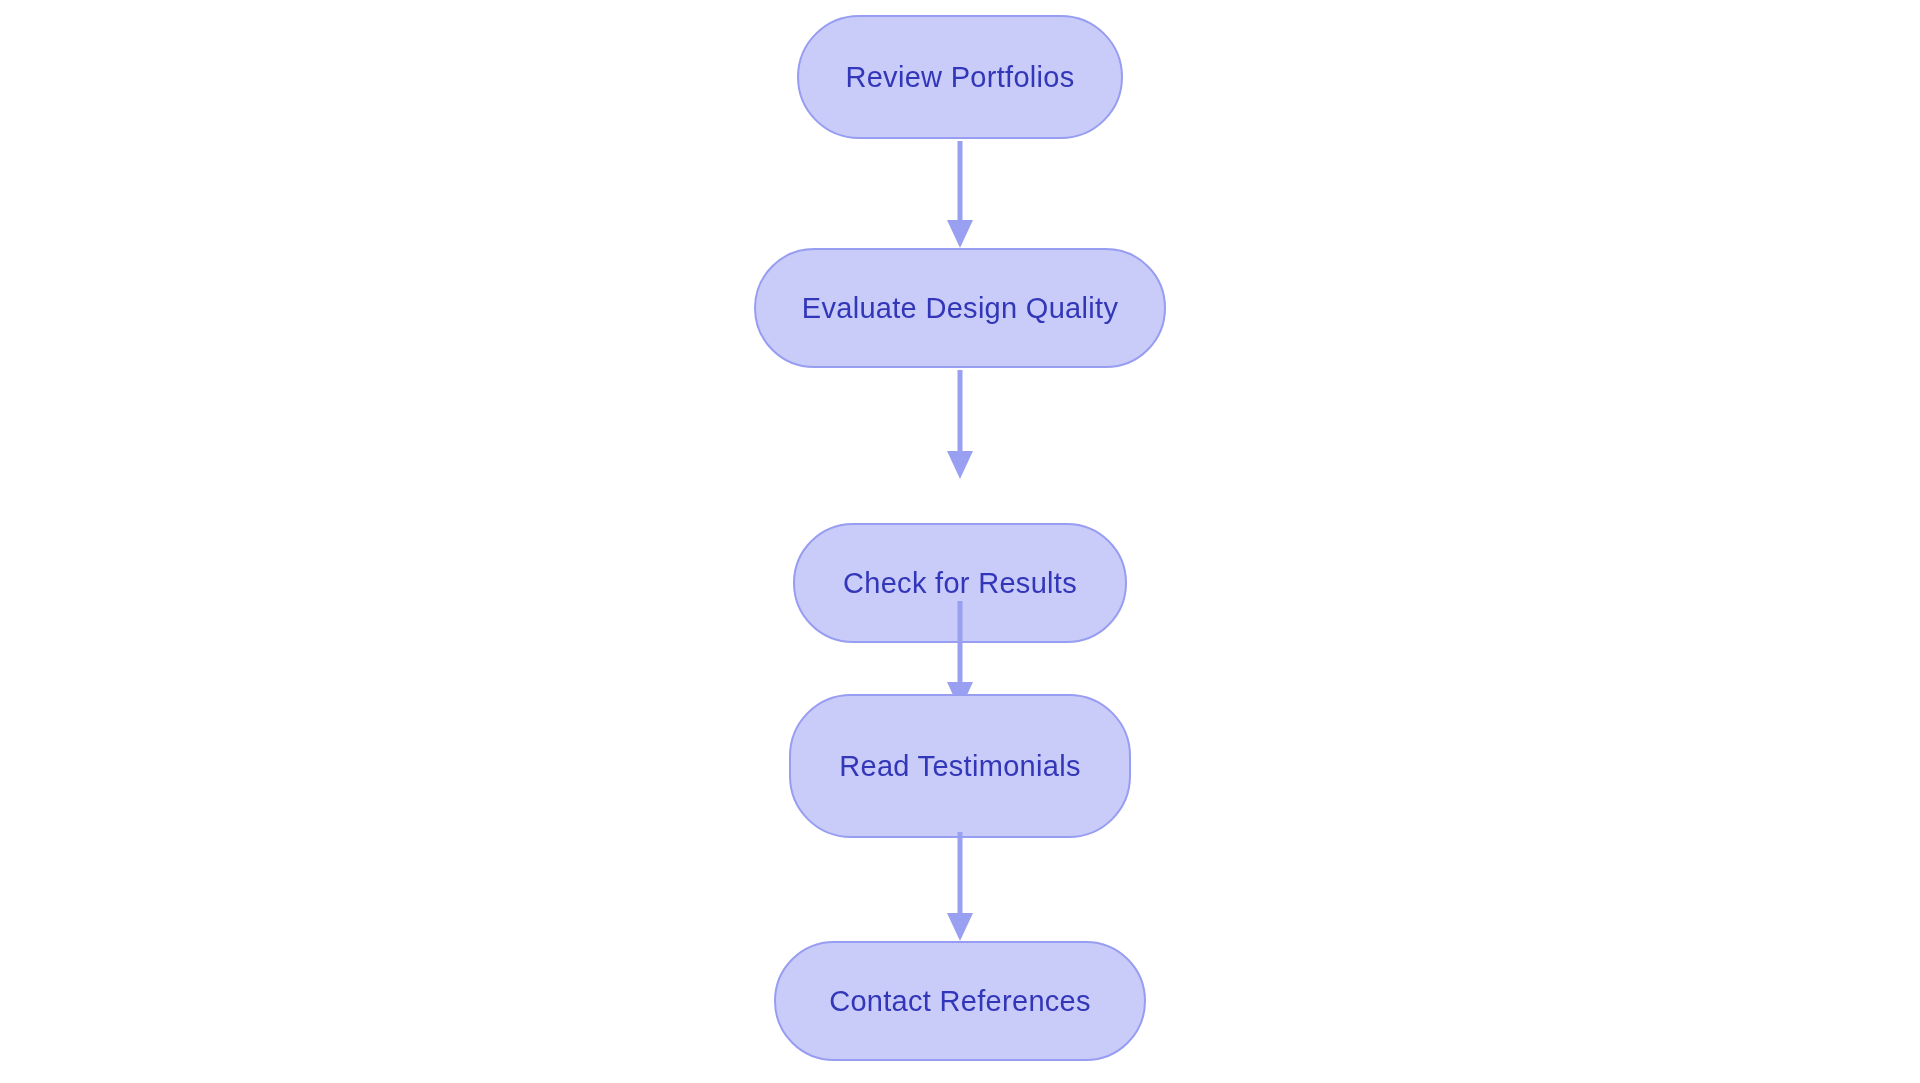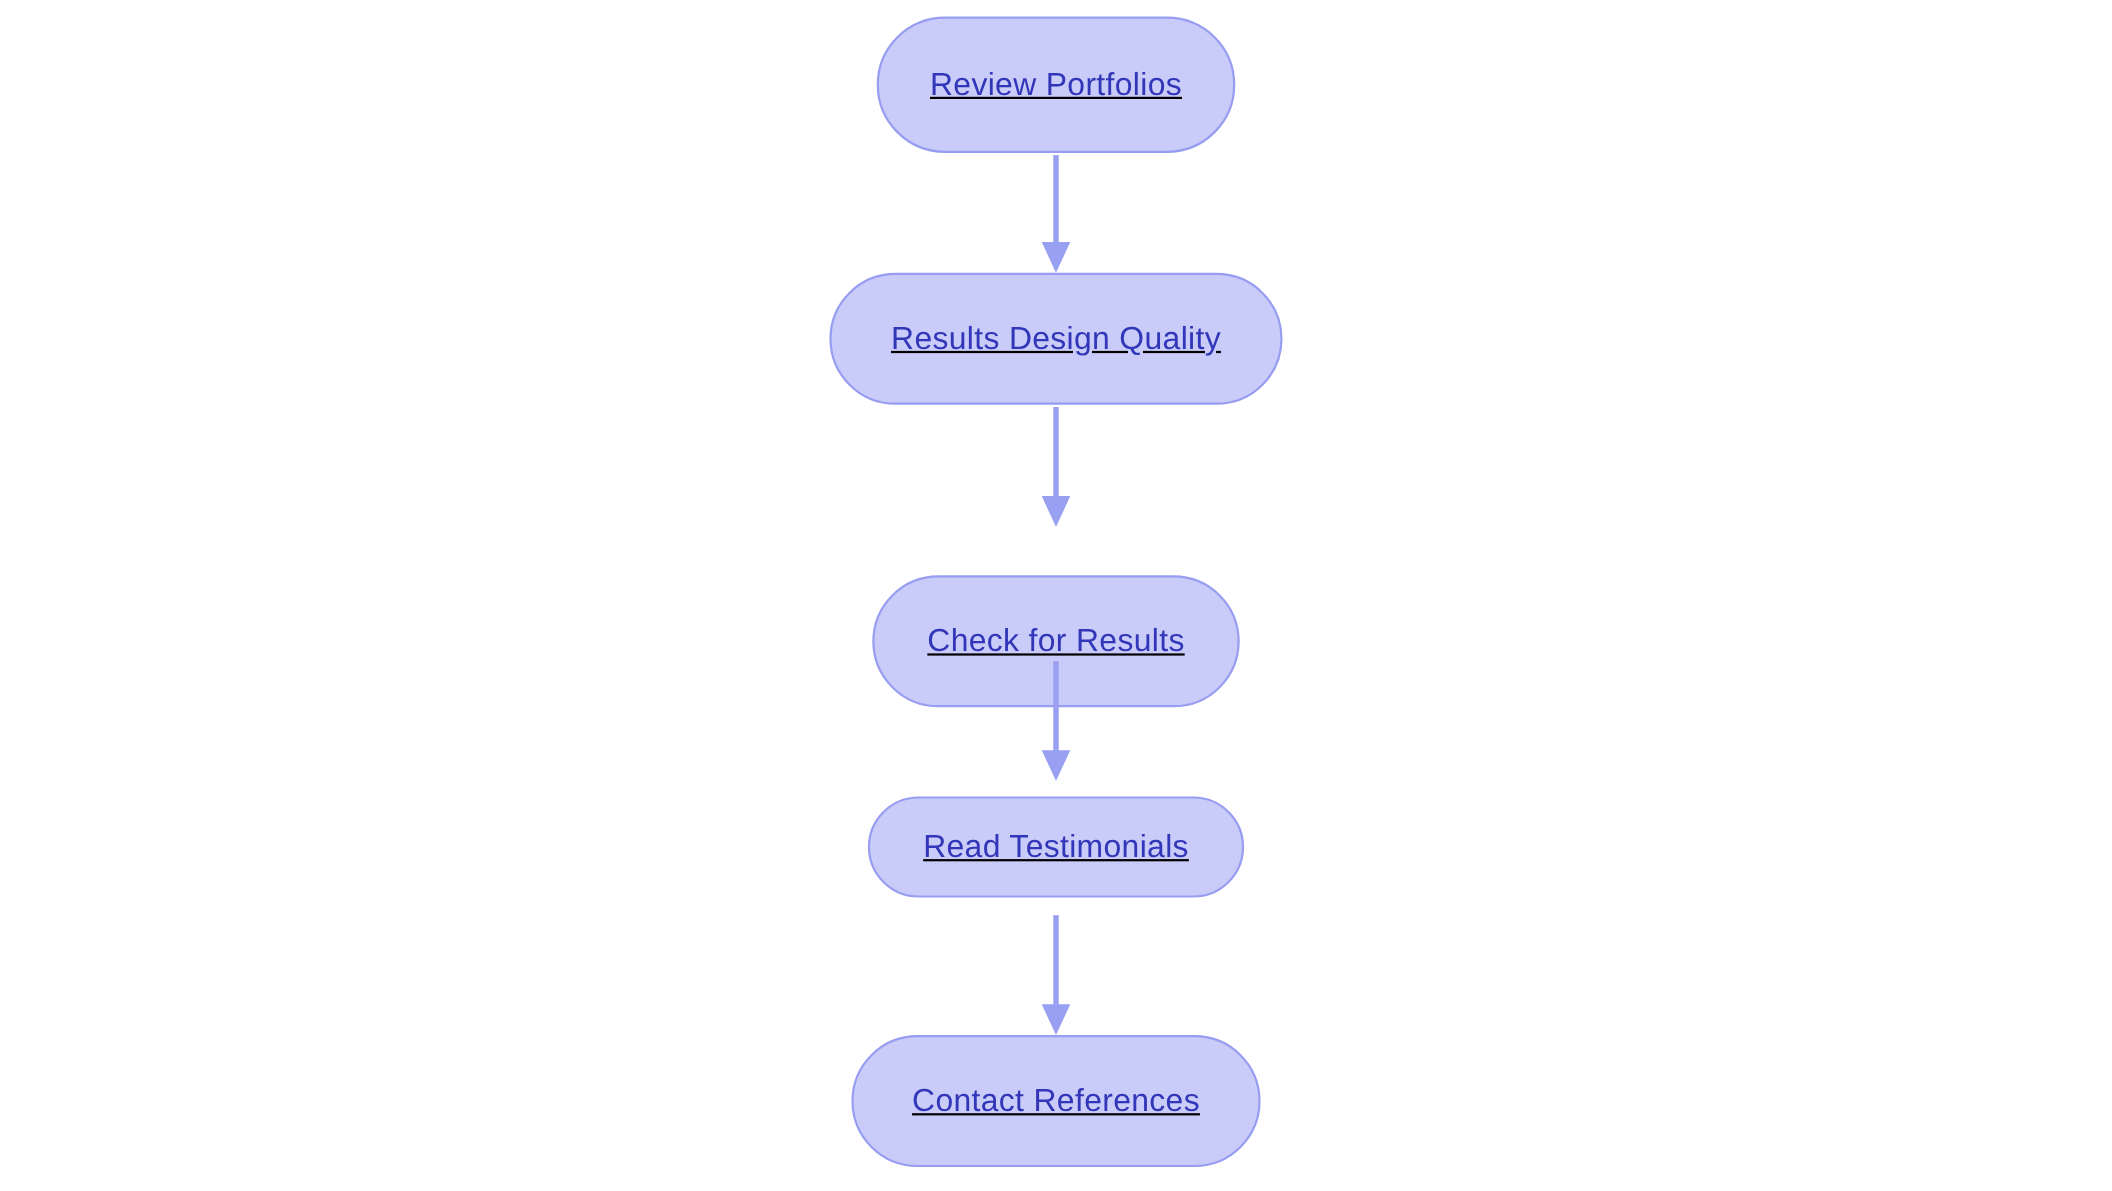--- a/index.html
+++ b/index.html
@@ -22,36 +22,35 @@
     position: absolute;
     left: 50%;
     transform: translateX(-50%);
     box-sizing: border-box;
     background: var(--node-fill, #c9cbf8);
     border: 2px solid var(--node-border, #979df1);
     border-radius: 62px;
     display: flex;
     align-items: center;
     justify-content: center;
-    text-decoration: underline;
   }
 
   .node-label {
     font-size: 29px;
     font-weight: 400;
     letter-spacing: 0.3px;
     color: var(--node-text, #3236b8);
     white-space: nowrap;
     user-select: none;
   }
 
   .n1 { top: 15px;  width: 326px; height: 124px; }
   .n2 { top: 248px; width: 412px; height: 120px; }
   .n3 { top: 479px; width: 334px; height: 120px; margin-top: 44px; }
-  .n4 { top: 724px; width: 342px; height: 92px; }
+  .n4 { top: 694px; width: 342px; height: 144px; }
   .n5 { top: 941px; width: 372px; height: 120px; }
 
   .arrow {
     position: absolute;
     left: 50%;
     transform: translateX(-50%);
     width: 28px;
   }
 
   .a1 { top: 141px; height: 107px; }
@@ -89,21 +88,21 @@
   <div class="node n1">
     <span class="node-label">Review Portfolios</span>
   </div>
 
   <div class="arrow a1">
     <div class="arrow-line"></div>
     <div class="arrow-head"></div>
   </div>
 
   <div class="node n2">
-    <span class="node-label">Results Design Quality</span>
+    <span class="node-label">Evaluate Design Quality</span>
   </div>
 
   <div class="arrow a2">
     <div class="arrow-line"></div>
     <div class="arrow-head"></div>
   </div>
 
   <div class="node n3">
     <span class="node-label">Check for Results</span>
   </div>

